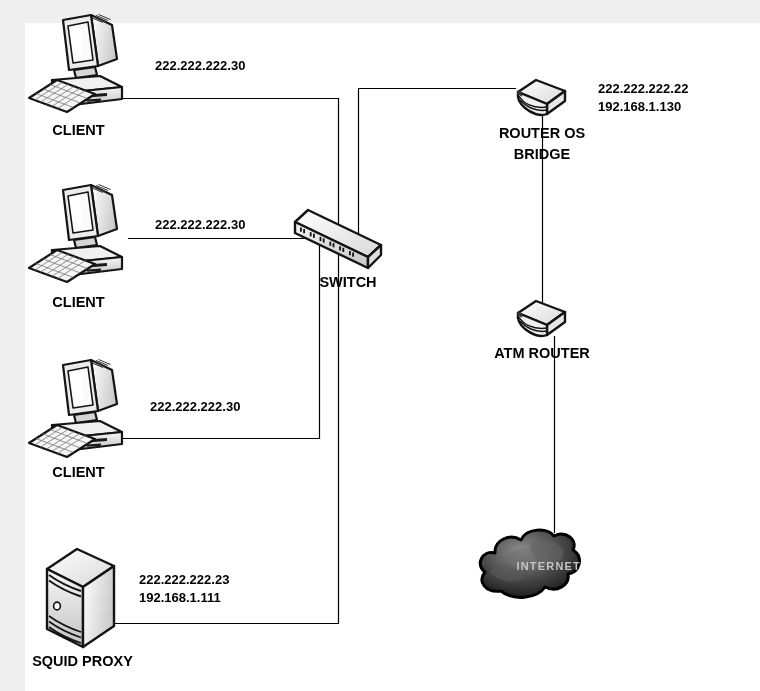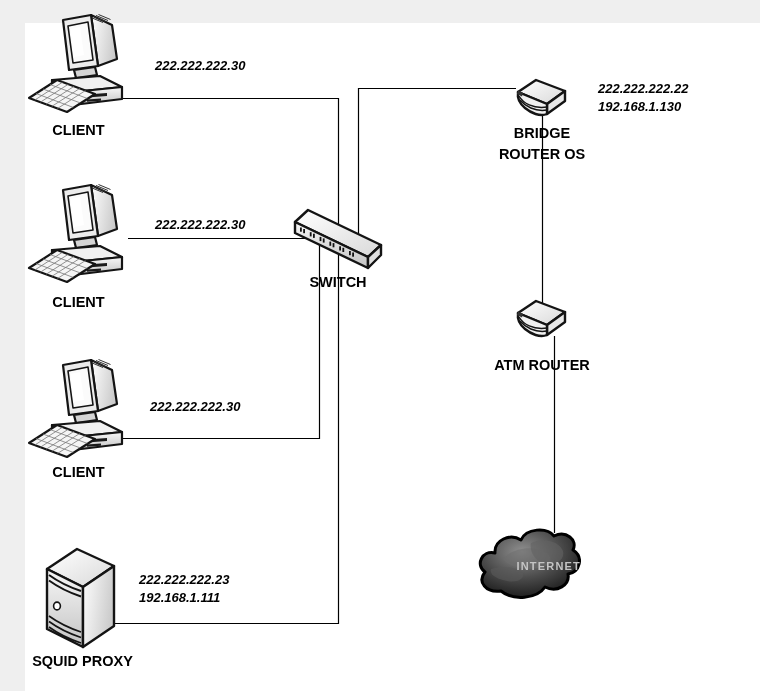--- a/index.html
+++ b/index.html
@@ -4,21 +4,21 @@
 <style>
   html,body{margin:0;padding:0;background:#efefef;}
   .stage{position:relative;width:760px;height:691px;background:#efefef;overflow:hidden;
          font-family:"Liberation Sans",sans-serif;}
   .surface{position:absolute;left:25px;top:23px;width:735px;height:668px;background:#ffffff;}
   .wires{position:absolute;left:0;top:0;width:760px;height:691px;z-index:1;}
   .node{position:absolute;z-index:2;}
   .lbl{position:absolute;z-index:3;color:#000;font-weight:bold;font-size:14.5px;
        text-align:center;line-height:1.25;white-space:nowrap;}
   .ip{position:absolute;z-index:3;color:#000;font-weight:bold;font-size:13px;
-      line-height:17.5px;white-space:nowrap;font-style:italic;}
+      line-height:17.5px;white-space:nowrap;}
   .ip.center{text-align:left;}
   .cloudtxt{position:absolute;z-index:3;color:#c4c4c4;font-weight:bold;font-size:11px;
             letter-spacing:1.2px;text-align:right;}
 </style>
 </head>
 <body>
 
 <div class="stage">
 
   <div class="surface"></div>
@@ -121,42 +121,42 @@
           <rect x="30.8" y="33.4" width="1.8" height="4.2"></rect>
         <rect x="37.4" y="36.6" width="1.8" height="4.2"></rect>
           <rect x="40.6" y="38.1" width="1.8" height="4.2"></rect>
         <rect x="47.2" y="41.3" width="1.8" height="4.2"></rect>
           <rect x="50.4" y="42.8" width="1.8" height="4.2"></rect>
         <rect x="57" y="46" width="1.8" height="4.2"></rect>
           <rect x="60.2" y="47.5" width="1.8" height="4.2"></rect>
       </g>
     </svg>
   </div>
-  <div class="lbl" style="left:288px;top:273px;width:100px">SWITCH</div>
+  <div class="lbl" style="left:298px;top:273px;width:100px">SWITCH</div>
 
   <div class="node" style="left:513px;top:76px">
     <svg width="56" height="46" viewBox="0 0 56 46">
         <use href="#icon-router"></use>
       </svg>
   </div>
   <div class="lbl" style="left:472px;top:123px;width:140px;line-height:21px">
+    <span style="display:block">ROUTER OS</span>
     <span style="display:block">BRIDGE</span>
-    <span style="display:block">ROUTER OS</span>
   </div>
   <div class="ip center" style="left:598px;top:80px;width:120px">
     <div>222.222.222.22</div>
     <div>192.168.1.130</div>
   </div>
 
   <div class="node" style="left:513px;top:297px">
     <svg width="56" height="46" viewBox="0 0 56 46">
         <use href="#icon-router"></use>
       </svg>
   </div>
-  <div class="lbl" style="left:472px;top:356px;width:140px">ATM ROUTER</div>
+  <div class="lbl" style="left:472px;top:344px;width:140px">ATM ROUTER</div>
 
   <div class="node" style="left:40px;top:542px">
     <svg width="82" height="110" viewBox="0 0 82 110" stroke="#141414" stroke-width="2.4" stroke-linejoin="round">
       <path d="M7 27 L37 7 L74 24 L43 45 Z" fill="url(#gTop)"></path>
       <path d="M7 27 L43 45 L43 105 L7 87 Z" fill="url(#gFront)"></path>
       <path d="M43 45 L74 24 L74 84 L43 105 Z" fill="url(#gSide)"></path>
       <g fill="none" stroke-width="2">
         <path d="M9 33 C20 41 32 46 41 49"></path>
         <path d="M9 38.5 C20 46.5 32 51.5 41 54.5"></path>
       </g>

